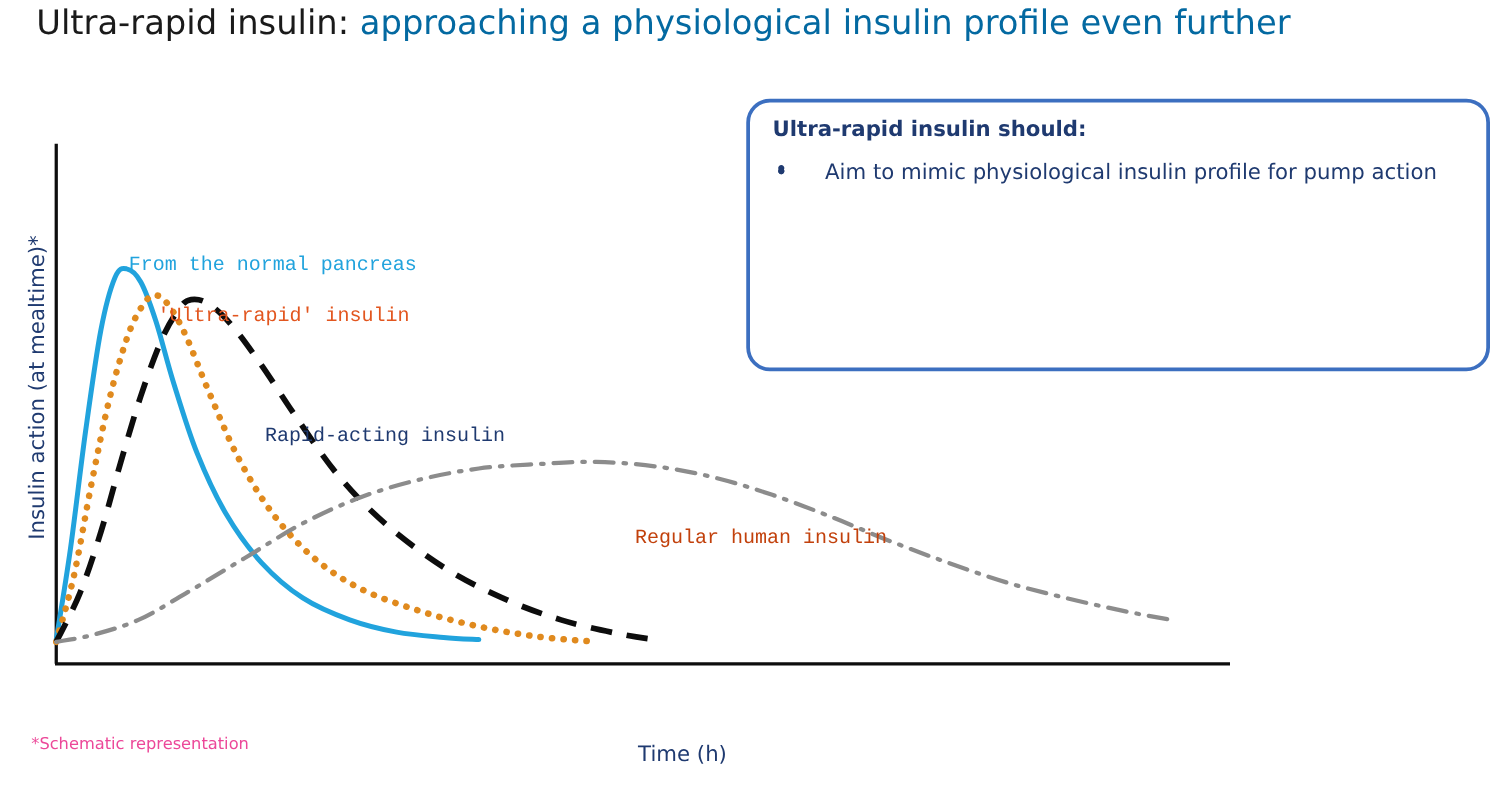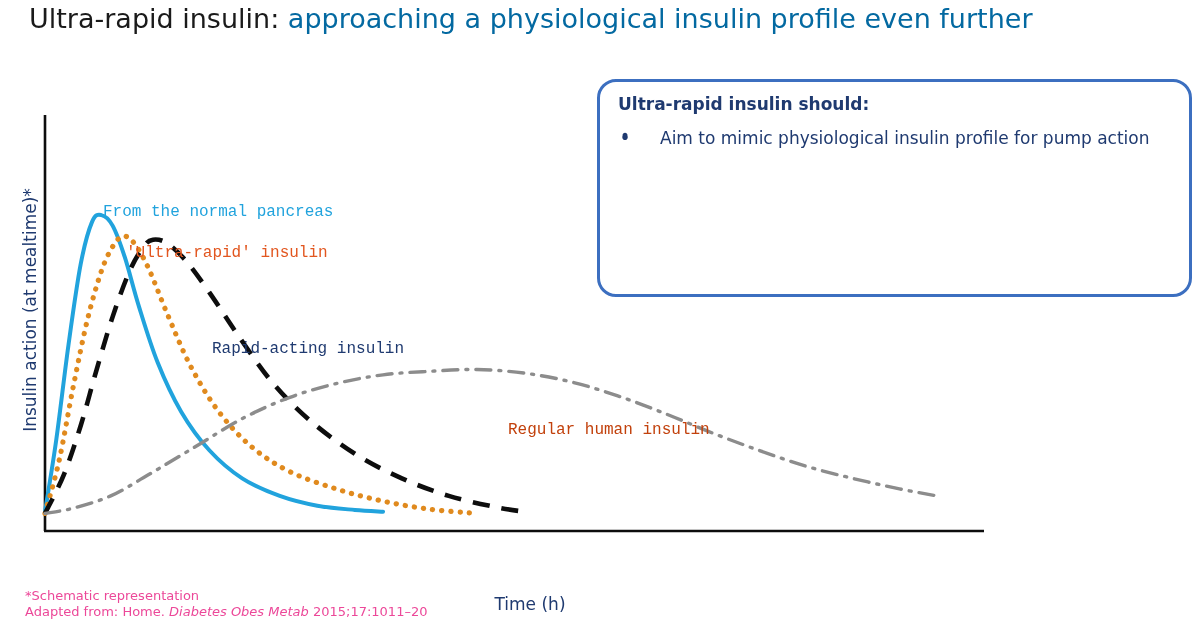--- a/index.html
+++ b/index.html
@@ -32,21 +32,21 @@
     font-family:"DejaVu Sans", sans-serif;
     position:absolute;
     white-space:nowrap;
   }
   #ylabel{
     left:-120px;top:240px;
     width:300px;text-align:center;
     transform:rotate(-90deg);
     transform-origin:center center;
   }
-  #xlabel{left:420px;top:534px;width:220px;text-align:center;}
+  #xlabel{left:436px;top:534px;width:220px;text-align:center;}
 
   .curve-label{
     position:absolute;
     font-size:16px;
     white-space:nowrap;
     font-family:Liberation Mono, monospace;
   }
   #lbl-pancreas{left:103px;top:143px;color:#21a3dd;}
   #lbl-ultrarapid{left:126px;top:184px;color:#e2561f;}
   #lbl-rapid{left:212px;top:239px;color:#1f3a70;margin-top:41px;}
@@ -132,16 +132,15 @@
     <div id="callout-title">Ultra-rapid insulin should:</div>
     <ul id="callout-list">
         <li><span class="bullet">•</span></li>
         <li><span class="bullet">•</span></li>
         <li><span class="bullet">•</span><span>Aim to mimic physiological insulin profile for pump action</span></li>
       </ul>
   </div>
 
   <div id="footnotes">
     <div>*Schematic representation</div>
-    <div><span>Adapted from: Home. </span><span class="ital">Diabetes Obes Metab</span><span> 2015;17:1011–20</span></div>
   </div>
 
 </div>
 
 </body></html>

